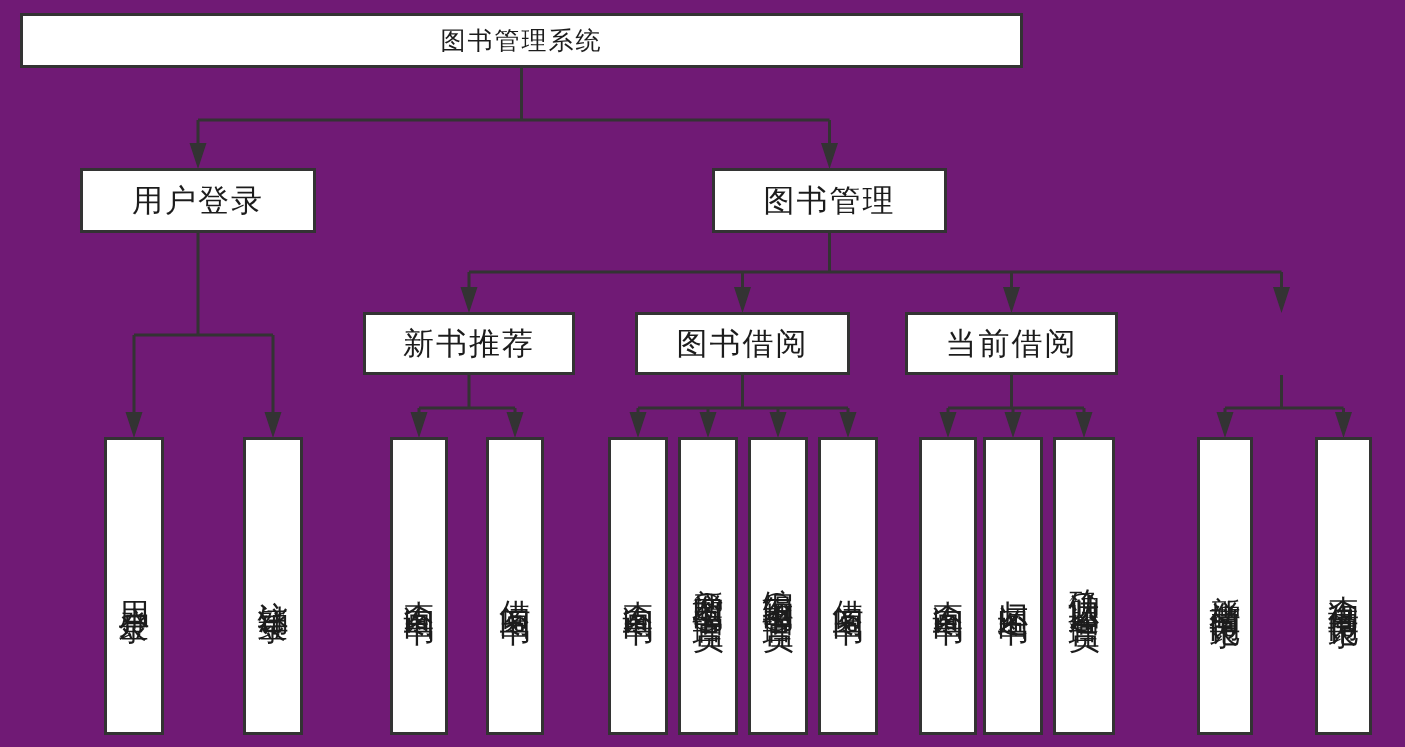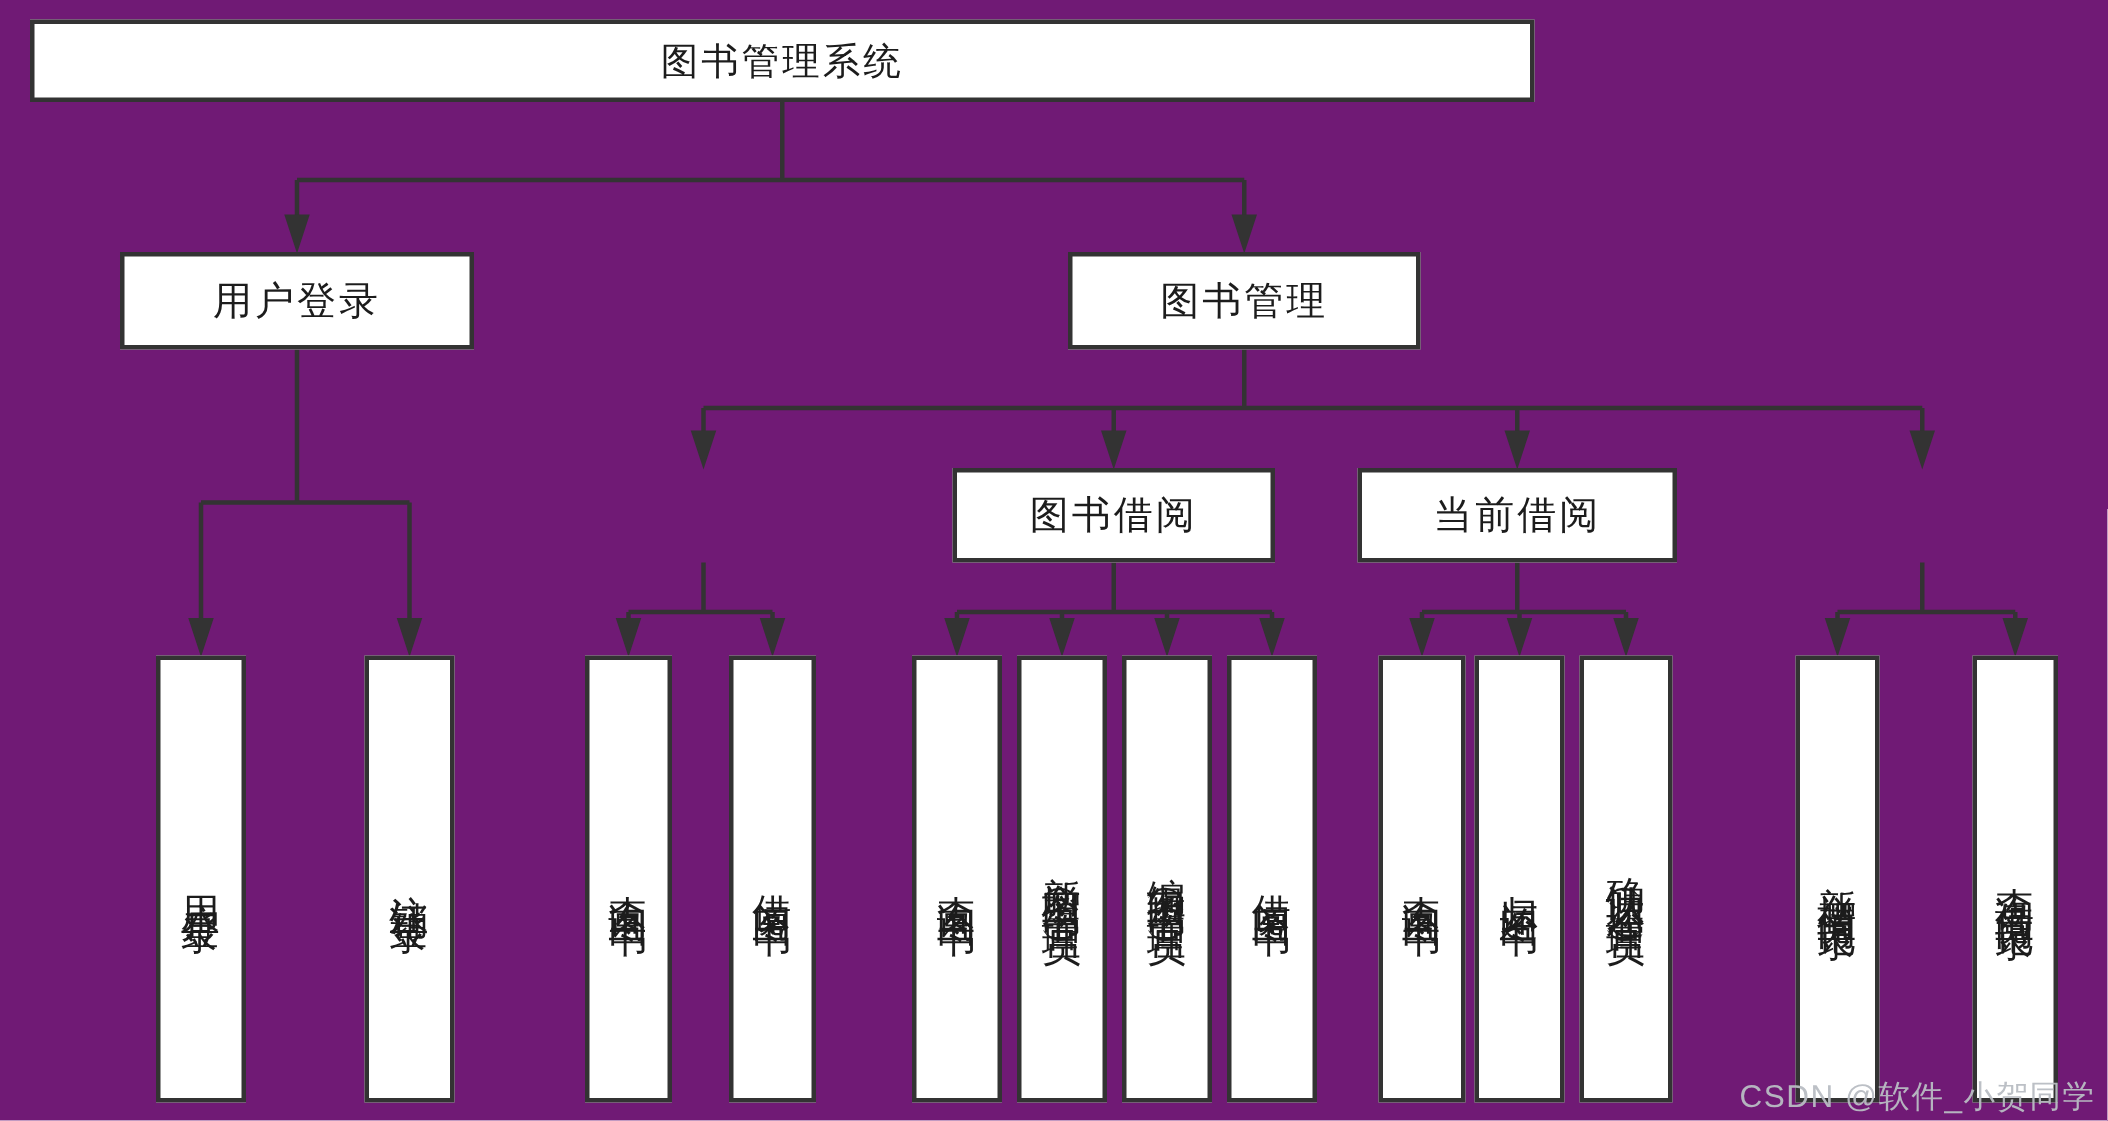--- a/index.html
+++ b/index.html
@@ -19,21 +19,21 @@
   }
   .box {
     position: absolute;
     box-sizing: border-box;
     border: 3px solid #333333;
     background: #ffffff;
     display: flex;
     align-items: center;
     justify-content: center;
     color: #1c1c1c;
-    font-size: 26px;
+    font-size: 31px;
     letter-spacing: 2px;
     z-index: 2;
     white-space: nowrap;
   }
   .box.root  { font-size: 25px; }
   .vbox span {
     writing-mode: vertical-rl;
     text-orientation: mixed;
     letter-spacing: 5px;
     line-height: 1;
@@ -58,20 +58,21 @@
   <svg id="connectors" viewBox="0 0 1405 747" xmlns="http://www.w3.org/2000/svg">
       <path d="M521.5 68 L521.5 120 M198 120 L829.5 120 M198 120 L198 149 M829.5 120 L829.5 149 M198 233 L198 335 M134 335 L273 335 M134 335 L134 418 M273 335 L273 418 M829.5 233 L829.5 272 M469 272 L1281.5 272 M469 272 L469 293 M742.5 272 L742.5 293 M1011.5 272 L1011.5 293 M1281.5 272 L1281.5 293 M469 375 L469 408 M419 408 L515 408 M419 408 L419 418 M515 408 L515 418 M742.5 375 L742.5 408 M638 408 L848 408 M638 408 L638 418 M708 408 L708 418 M778 408 L778 418 M848 408 L848 418 M1011.5 375 L1011.5 408 M948 408 L1084 408 M948 408 L948 418 M1013 408 L1013 418 M1084 408 L1084 418 M1281.5 375 L1281.5 408 M1225 408 L1343.5 408 M1225 408 L1225 418 M1343.5 408 L1343.5 418 " fill="none" stroke="#333333" stroke-width="3"></path>
       <path d="M189.5 143 L206.5 143 L198 169 Z M821 143 L838 143 L829.5 169 Z M125.5 412 L142.5 412 L134 438 Z M264.5 412 L281.5 412 L273 438 Z M460.5 287 L477.5 287 L469 313 Z M734 287 L751 287 L742.5 313 Z M1003 287 L1020 287 L1011.5 313 Z M1273 287 L1290 287 L1281.5 313 Z M410.5 412 L427.5 412 L419 438 Z M506.5 412 L523.5 412 L515 438 Z M629.5 412 L646.5 412 L638 438 Z M699.5 412 L716.5 412 L708 438 Z M769.5 412 L786.5 412 L778 438 Z M839.5 412 L856.5 412 L848 438 Z M939.5 412 L956.5 412 L948 438 Z M1004.5 412 L1021.5 412 L1013 438 Z M1075.5 412 L1092.5 412 L1084 438 Z M1216.5 412 L1233.5 412 L1225 438 Z M1335 412 L1352 412 L1343.5 438 Z " fill="#333333" stroke="none"></path>
     </svg>
 
   <div class="box root" id="box-root" style="left:20px; top:13px; width:1003px; height:55px;">图书管理系统</div>
 
   <div class="box" id="box-login" style="left:80px; top:168px; width:236px; height:65px;">用户登录</div>
   <div class="box" id="box-mgmt" style="left:712px; top:168px; width:235px; height:65px;text-align:center;">图书管理</div>
 
+  <div class="box" id="box-new" style="left:363px; top:312px; width:212px; height:63px;">新书推荐</div>
   <div class="box" id="box-current" style="left:905px; top:312px; width:213px; height:63px;">当前借阅</div>
   <div class="box" id="box-borrow" style="left:635px; top:312px; width:215px; height:63px;">图书借阅</div>
 
   <div class="box vbox" id="leaf-u1" style="left:104px; top:437px; width:60px; height:298px;">
     <span>用户登录</span>
   </div>
   <div class="box vbox" id="leaf-u2" style="left:243px; top:437px; width:60px; height:298px;">
     <span>注销登录</span>
   </div>
 
@@ -105,14 +106,13 @@
     <span>确认归还（管理员）</span>
   </div>
 
   <div class="box vbox" id="leaf-r1" style="left:1197px; top:437px; width:56px; height:298px;">
     <span>新增借阅记录</span>
   </div>
   <div class="box vbox" id="leaf-r2" style="left:1315px; top:437px; width:57px; height:298px;">
     <span>查询借阅记录</span>
   </div>
 
-  <div id="watermark">CSDN @软件_小贺同学</div>
 </div>
 
 </body></html>

